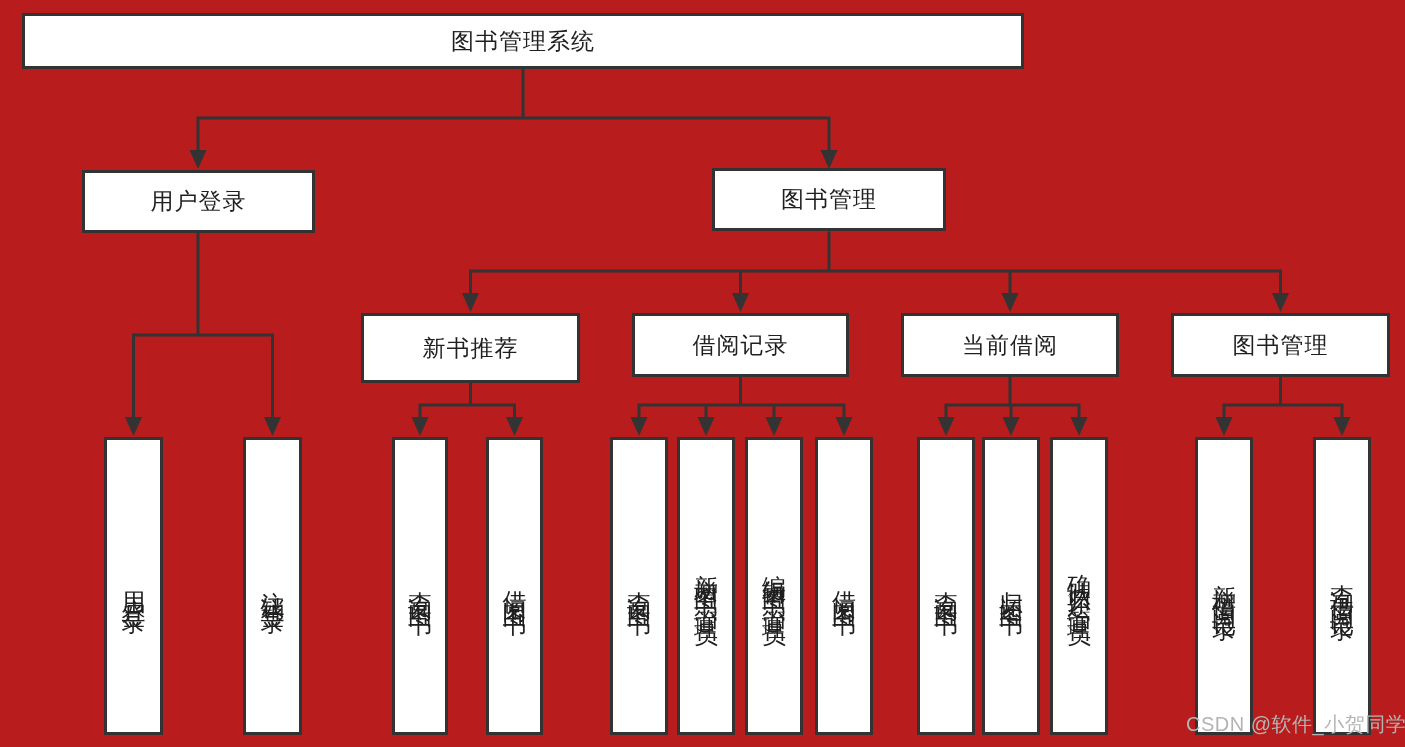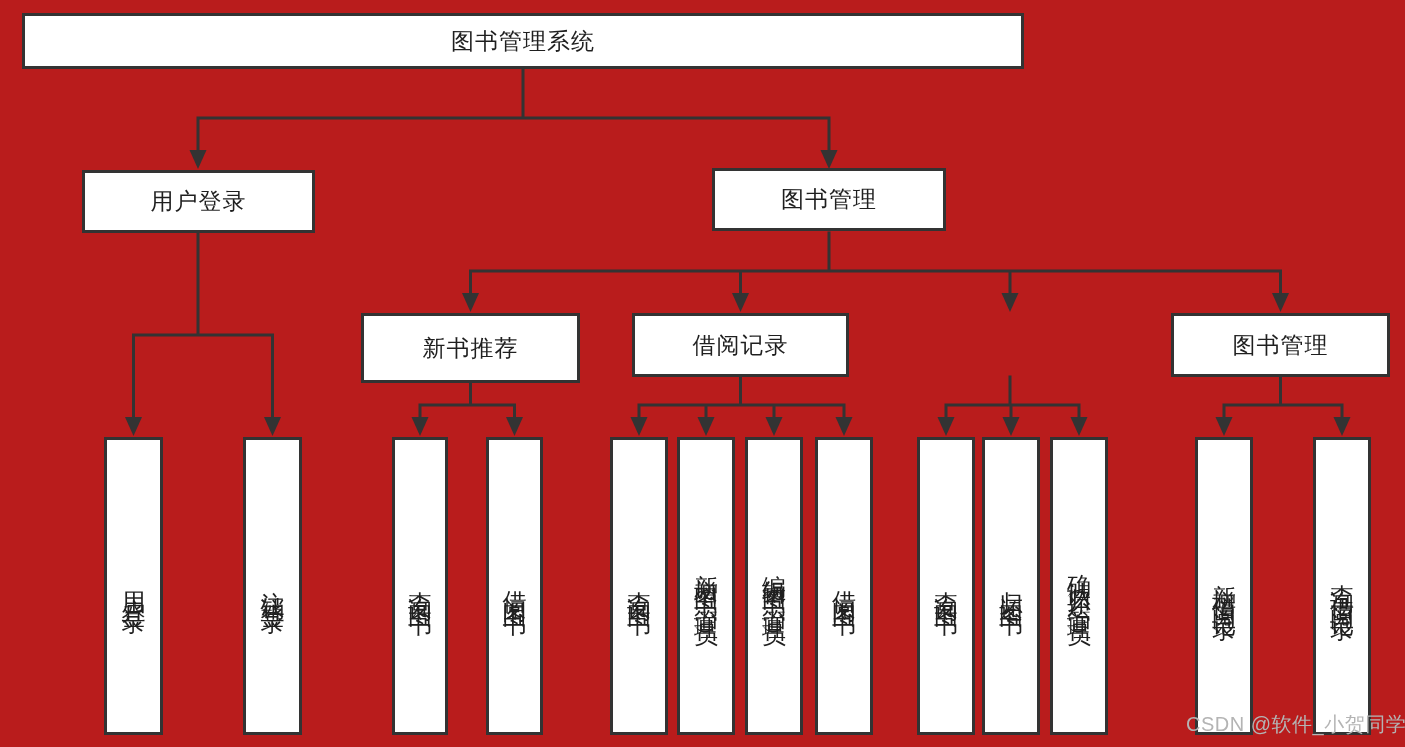--- a/index.html
+++ b/index.html
@@ -96,20 +96,23 @@
   <div class="box h" style="left:712px;top:168px;width:234px;height:63px">
     <span>图书管理</span>
   </div>
 
   <div class="box h" style="left:361px;top:313px;width:219px;height:70px">
     <span>新书推荐</span>
   </div>
   <div class="box h" style="left:632px;top:313px;width:217px;height:64px">
     <span>借阅记录</span>
   </div>
+  <div class="box h" style="left:901px;top:313px;width:218px;height:64px">
+    <span>当前借阅</span>
+  </div>
   <div class="box h" style="left:1171px;top:313px;width:219px;height:64px">
     <span>图书管理</span>
   </div>
 
   <div class="box v" style="left:104px;top:437px;width:59px;height:298px">
     <span class="vtxt">用户登录</span>
   </div>
   <div class="box v" style="left:243px;top:437px;width:59px;height:298px">
     <span class="vtxt">注销登录</span>
   </div>

